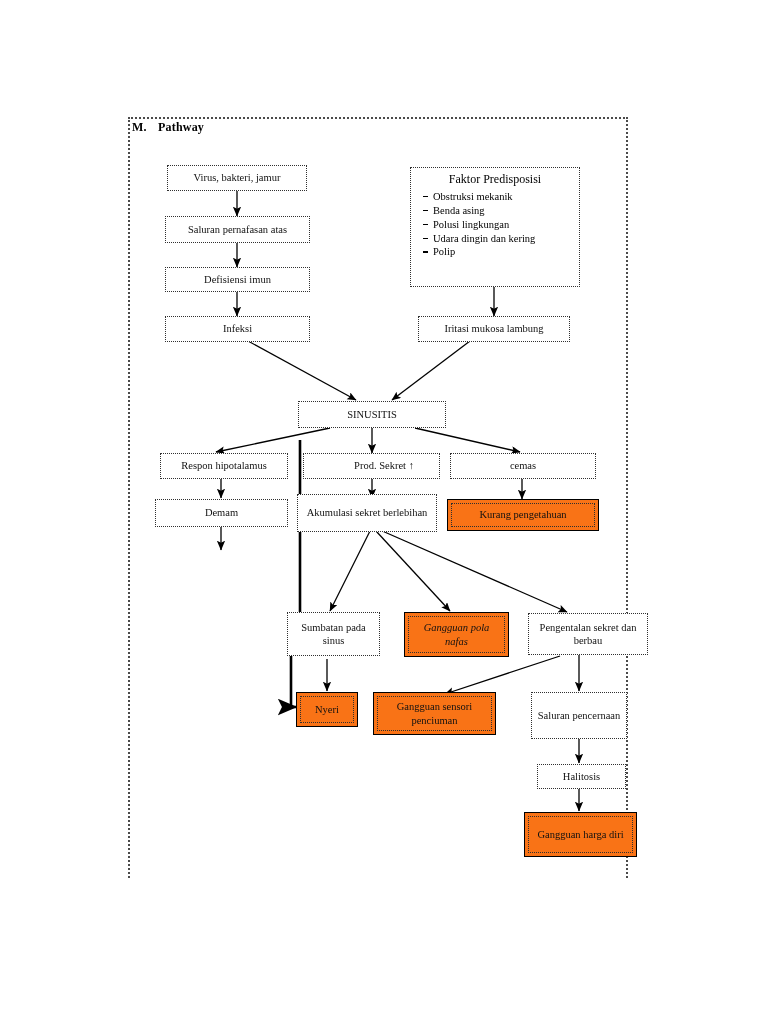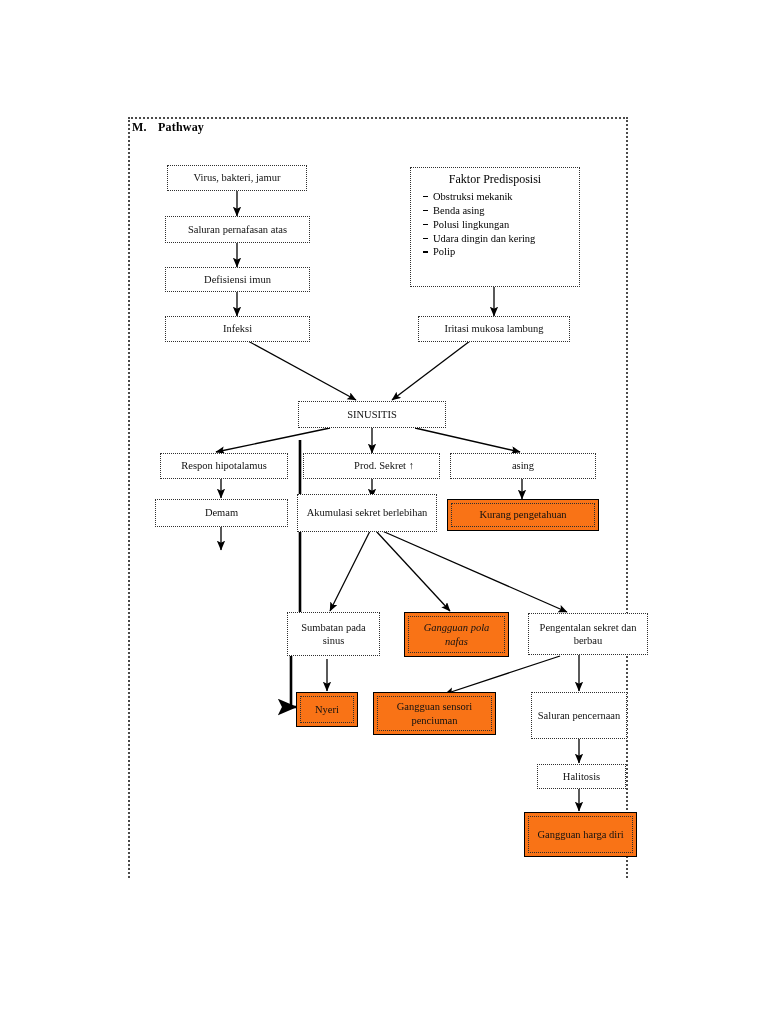--- a/index.html
+++ b/index.html
@@ -243,21 +243,21 @@
 
   <div class="node dotted" style="left:160px;top:453px;width:128px;height:26px;">
     <span class="lbl">Respon hipotalamus</span>
   </div>
 
   <div class="node dotted" style="left:303px;top:453px;width:137px;height:26px;padding-left:25px;">
     <span class="lbl">Prod. Sekret ↑</span>
   </div>
 
   <div class="node dotted" style="left:450px;top:453px;width:146px;height:26px;">
-    <span class="lbl">asing</span>
+    <span class="lbl">cemas</span>
   </div>
 
   <div class="node dotted" style="left:155px;top:499px;width:133px;height:28px;">
     <span class="lbl">Demam</span>
   </div>
 
   <div class="node dotted" style="left:297px;top:494px;width:140px;height:38px;">
     <span class="lbl">Akumulasi sekret berlebihan</span>
   </div>
 

